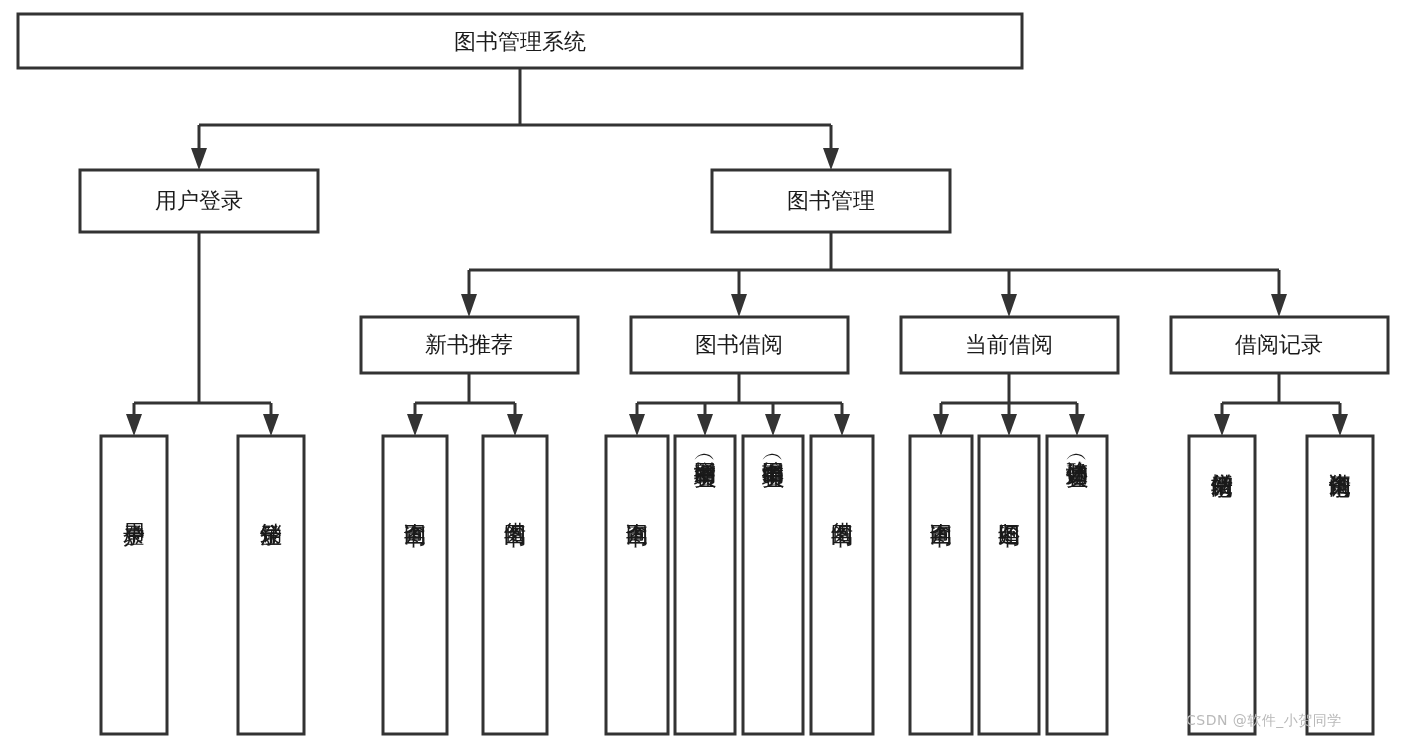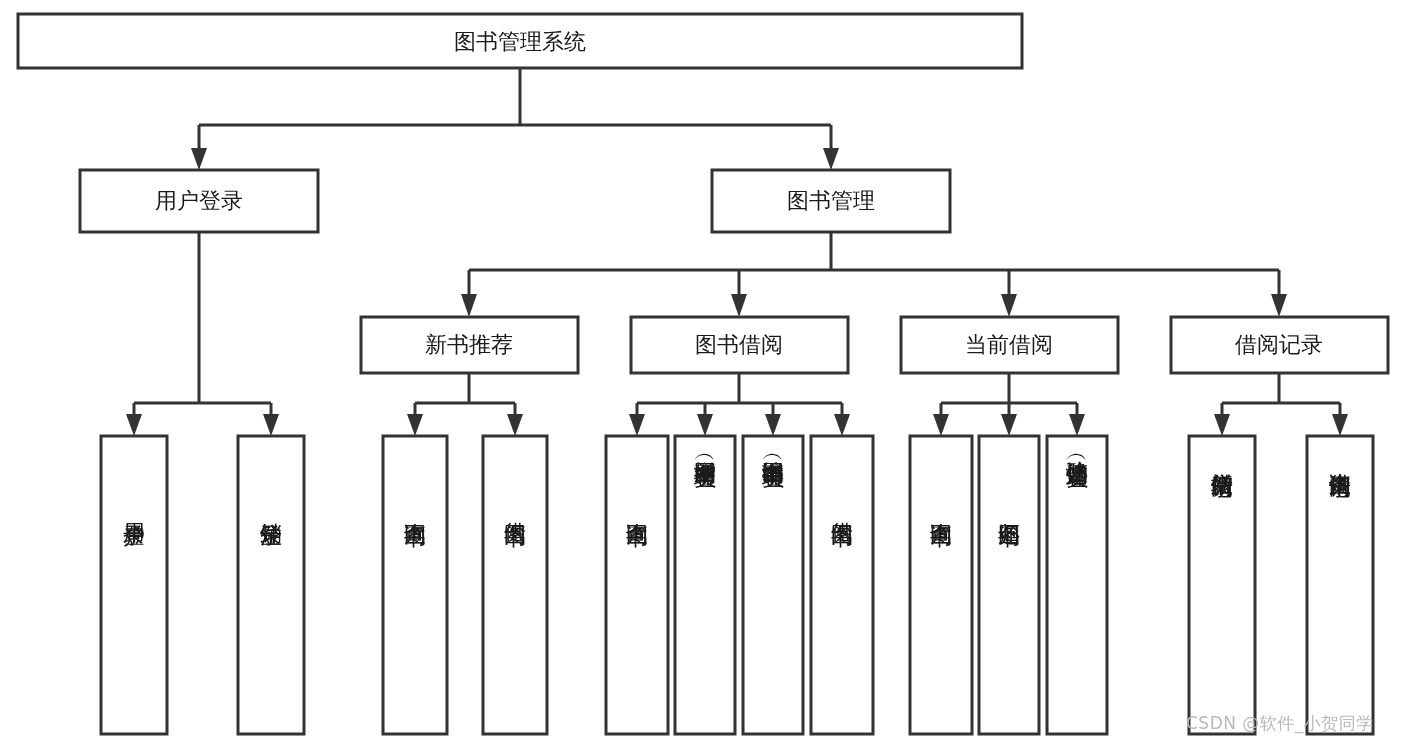--- a/index.html
+++ b/index.html
@@ -58,21 +58,21 @@
     color: #1a1a1a;
     line-height: 1.05;
     letter-spacing: 1px;
     white-space: nowrap;
     pointer-events: none;
     text-align: start;
   }
   .watermark {
     position: absolute;
     font-family: "DejaVu Sans", "Liberation Sans", sans-serif;
-    font-size: 17px;
+    font-size: 14px;
     color: #b9b9b9;
     white-space: nowrap;
     left: 1186px;
     top: 712px;
     letter-spacing: 0.5px;
   }
 </style>
 </head>
 <body>
 

